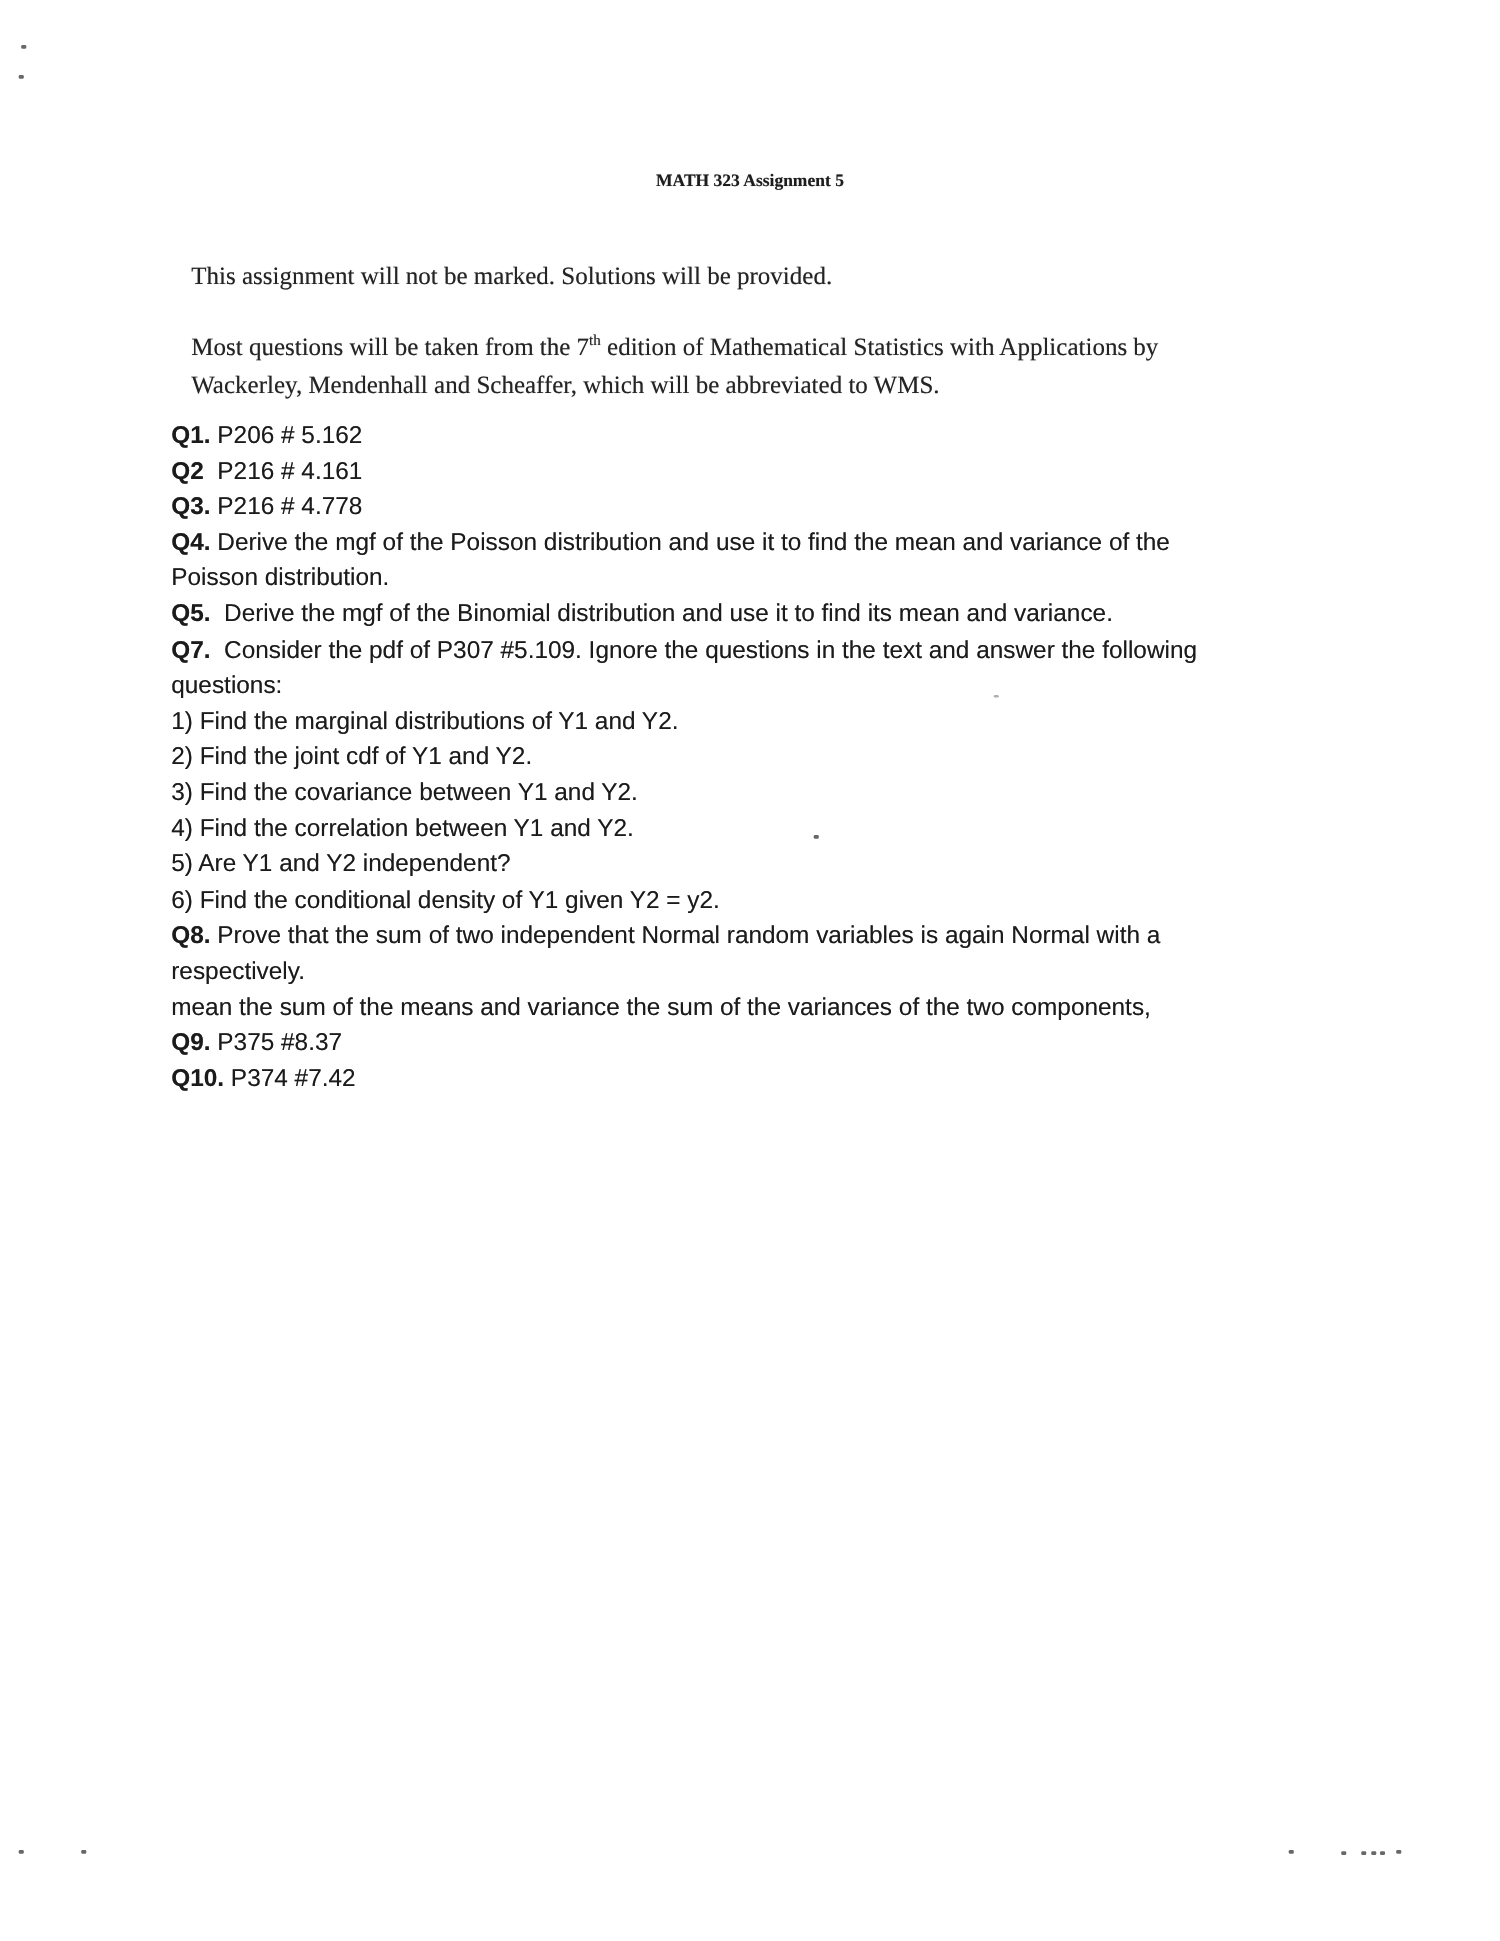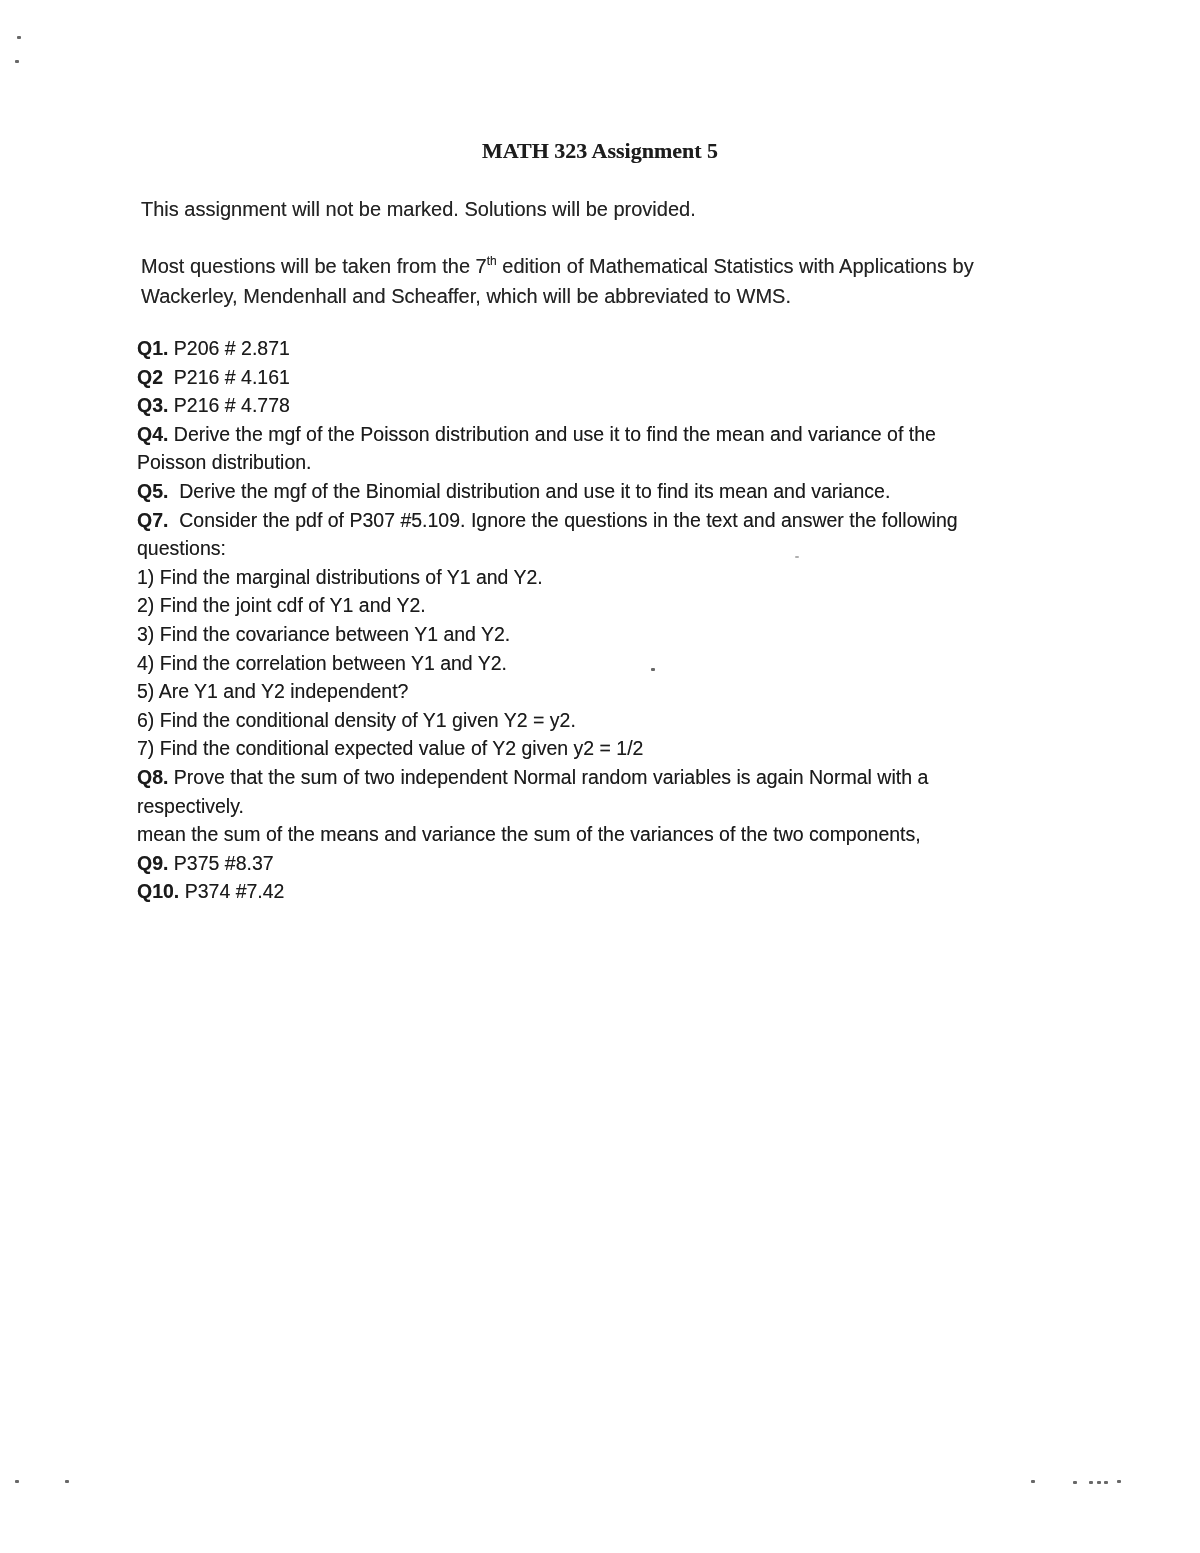--- a/index.html
+++ b/index.html
@@ -12,30 +12,30 @@
     color: #1c1c1c;
   }
   .title {
     position: absolute;
     top: 138px;
     left: 0;
     width: 1200px;
     margin: 0;
     text-align: center;
     font-family: "Liberation Serif", serif;
-    font-size: 22px;
+    font-size: 14px;
     font-weight: 700;
     color: #1d1d1d;
     text-shadow: 0 0 0.6px rgba(30,30,30,0.55);
   }
   .para {
     position: absolute;
     left: 137px;
-    margin: 4px;
-    font-family: Liberation Sans, sans-serif;
+    margin: 16px;
+    font-family: Liberation Serif, serif;
     font-size: 20px;
     color: #242424;
     text-shadow: 0 0 0.6px rgba(30,30,30,0.5);
     white-space: pre;
   }
   .para1 { top: 194px; }
   .para2 { top: 247px; line-height: 30px; }
   .para2 sup { font-size: 12px; line-height: 0; text-align: center; }
   .qlist {
     position: absolute;
@@ -68,21 +68,21 @@
 <div class="page">
 
   <h1 class="title">MATH 323 Assignment 5</h1>
 
   <p class="para para1">This assignment will not be marked. Solutions will be provided.</p>
 
   <p class="para para2"><span><span>Most questions will be taken from the 7</span><sup>th</sup><span> edition of Mathematical Statistics with Applications by</span></span><br><span>Wackerley, Mendenhall and Scheaffer, which will be abbreviated to WMS.</span></p>
 
   <div class="qlist">
 
-      <div class="qline"><b class="qlabel">Q1.</b><span class="qtext"> P206 # 2.871</span></div>
+      <div class="qline"><b class="qlabel">Q1.</b><span class="qtext"> P206 # 5.162</span></div>
 
       <div class="qline"><b class="qlabel">Q2</b><span class="qtext">  P216 # 4.161</span></div>
 
       <div class="qline"><b class="qlabel">Q3.</b><span class="qtext"> P216 # 4.778</span></div>
 
       <div class="qline"><b class="qlabel">Q4.</b><span class="qtext"> Derive the mgf of the Poisson distribution and use it to find the mean and variance of the</span></div>
 
       <div class="qline"><b class="qlabel"></b><span class="qtext">Poisson distribution.</span></div>
 
       <div class="qline"><b class="qlabel">Q5.</b><span class="qtext">  Derive the mgf of the Binomial distribution and use it to find its mean and variance.</span></div>
@@ -97,21 +97,20 @@
       <div class="qline"><b class="qlabel"></b><span class="qtext">2) Find the joint cdf of Y1 and Y2.</span></div>
 
       <div class="qline"><b class="qlabel"></b><span class="qtext">3) Find the covariance between Y1 and Y2.</span></div>
 
       <div class="qline"><b class="qlabel"></b><span class="qtext">4) Find the correlation between Y1 and Y2.</span></div>
 
       <div class="qline"><b class="qlabel"></b><span class="qtext">5) Are Y1 and Y2 independent?</span></div>
 
       <div class="qline"><b class="qlabel"></b><span class="qtext">6) Find the conditional density of Y1 given Y2 = y2.</span></div>
 
-      <div class="qline"><b class="qlabel"></b><span class="qtext">7) Find the conditional expected value of Y2 given y2 = 1/2</span></div>
 
       <div class="qline"><b class="qlabel">Q8.</b><span class="qtext"> Prove that the sum of two independent Normal random variables is again Normal with a</span></div>
 
       <div class="qline"><b class="qlabel"></b><span class="qtext">respectively.</span></div>
 
       <div class="qline"><b class="qlabel"></b><span class="qtext">mean the sum of the means and variance the sum of the variances of the two components,</span></div>
 
       <div class="qline"><b class="qlabel">Q9.</b><span class="qtext"> P375 #8.37</span></div>
 
       <div class="qline"><b class="qlabel">Q10.</b><span class="qtext"> P374 #7.42</span></div>

